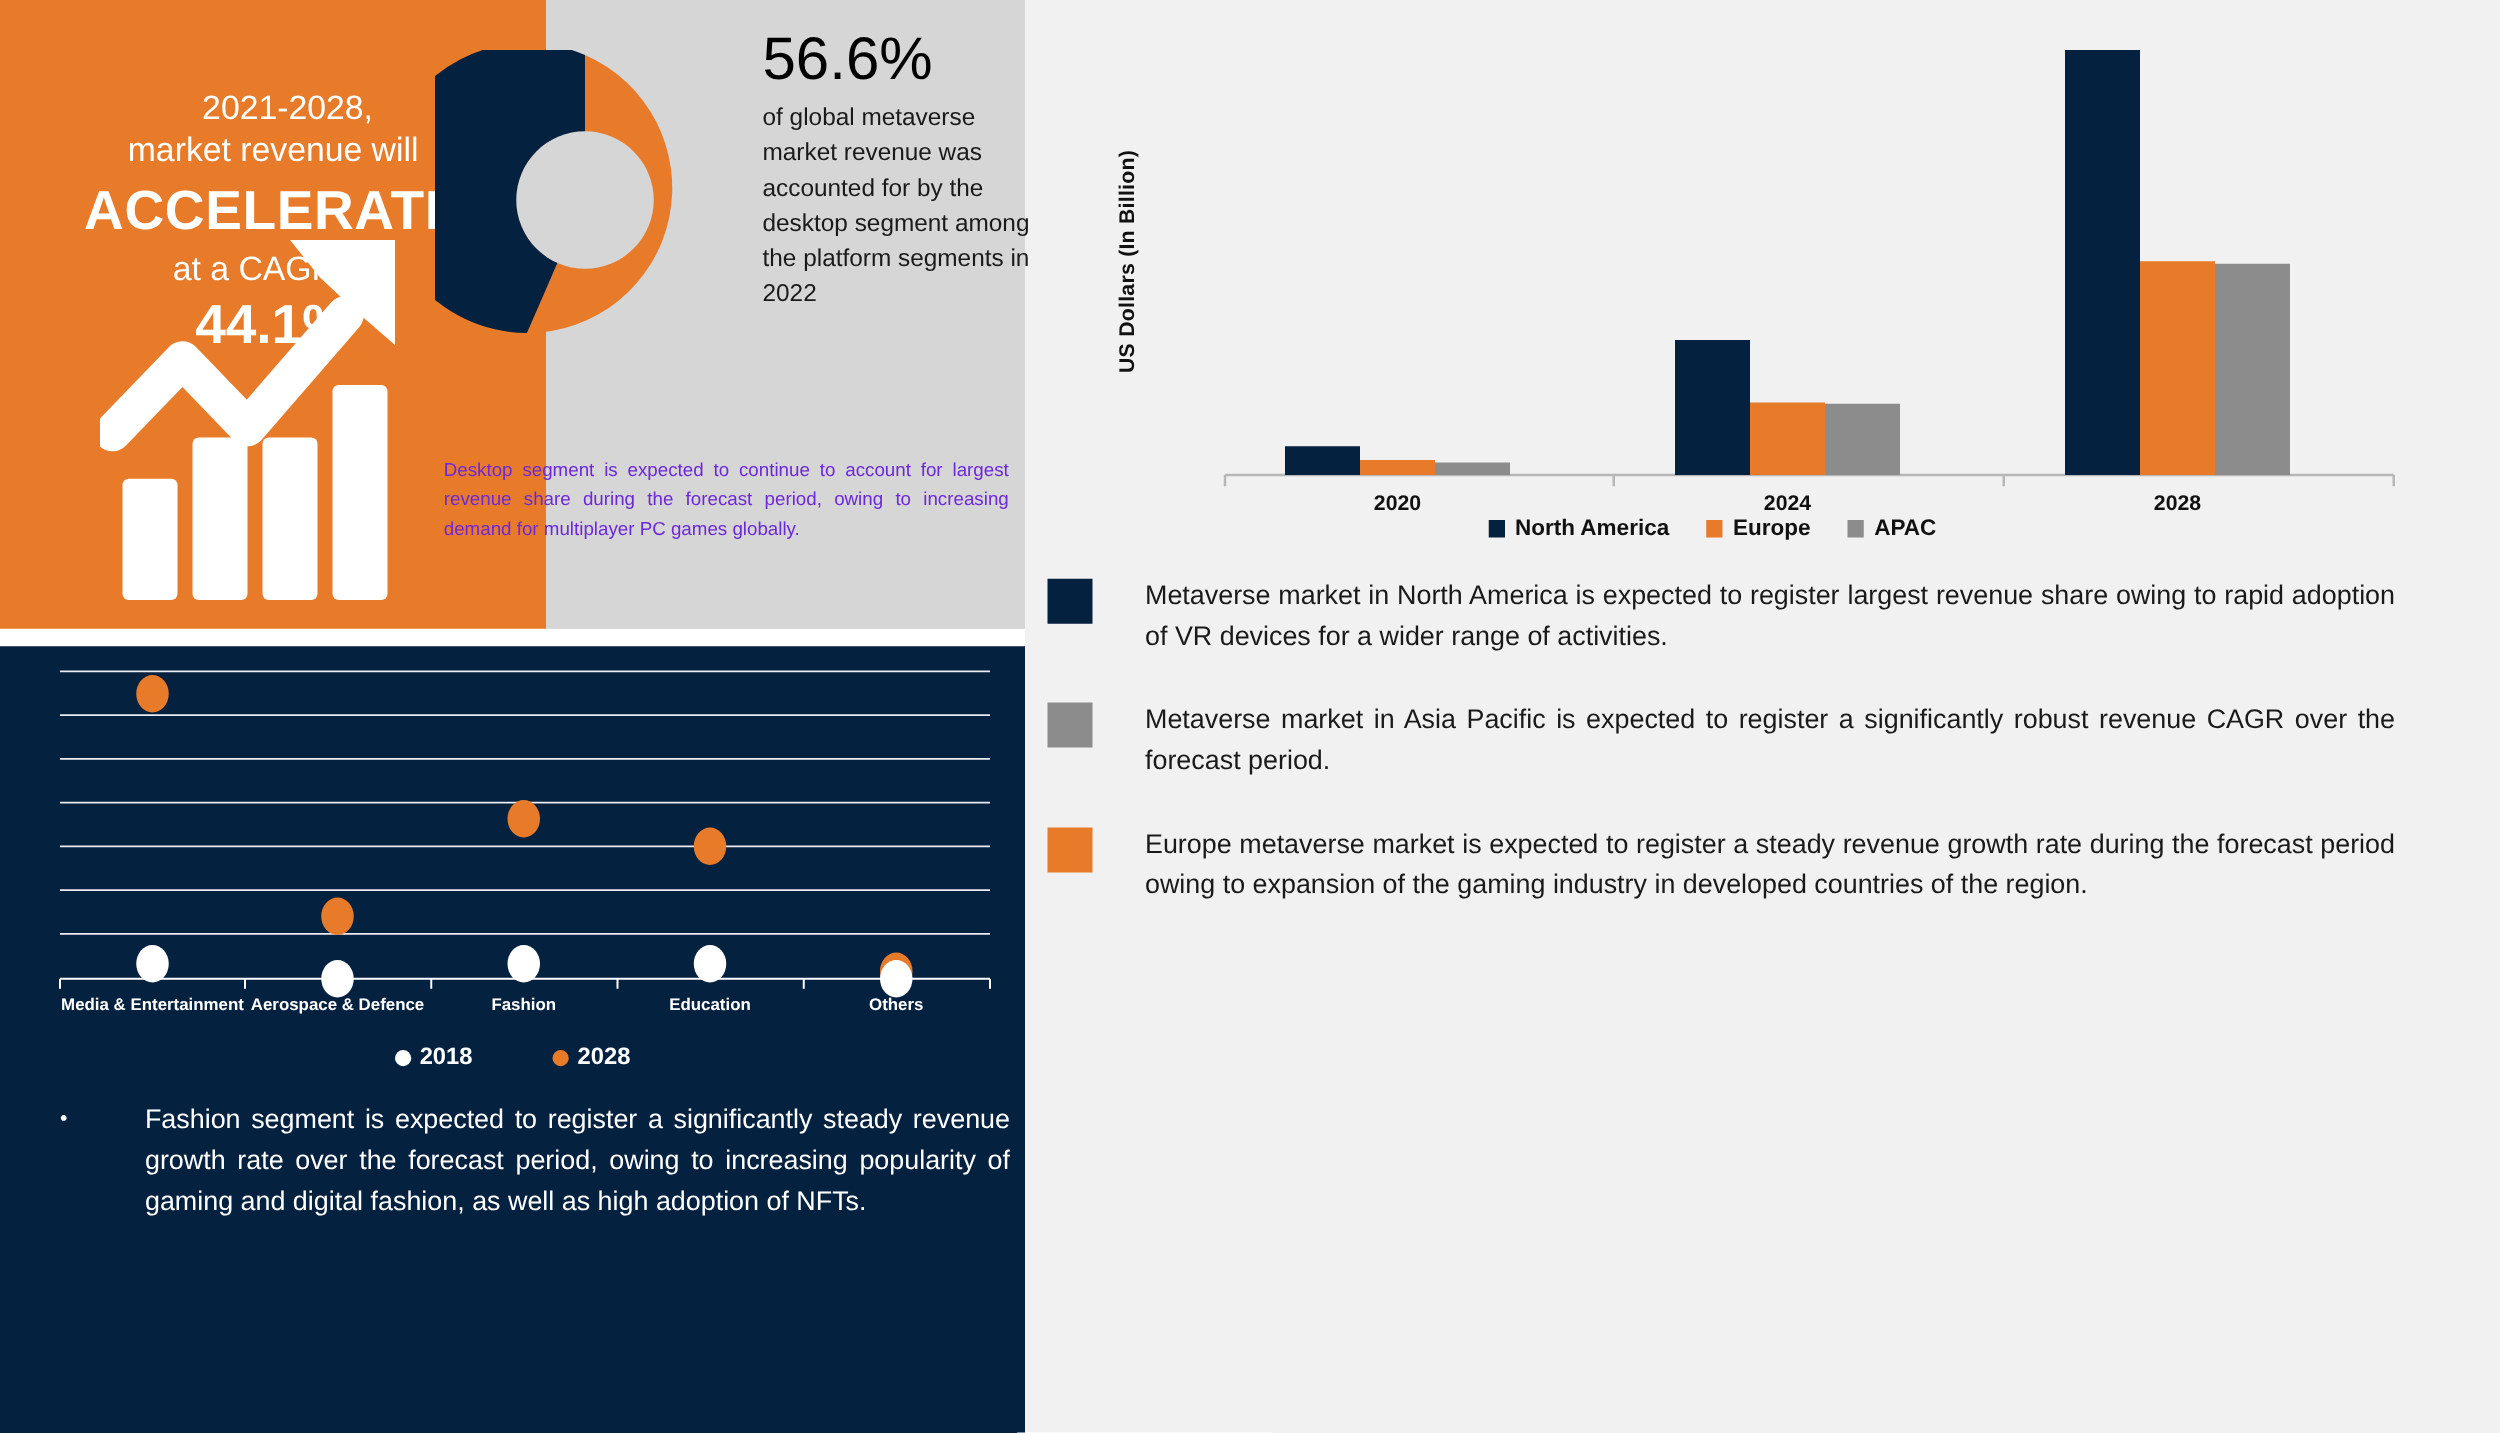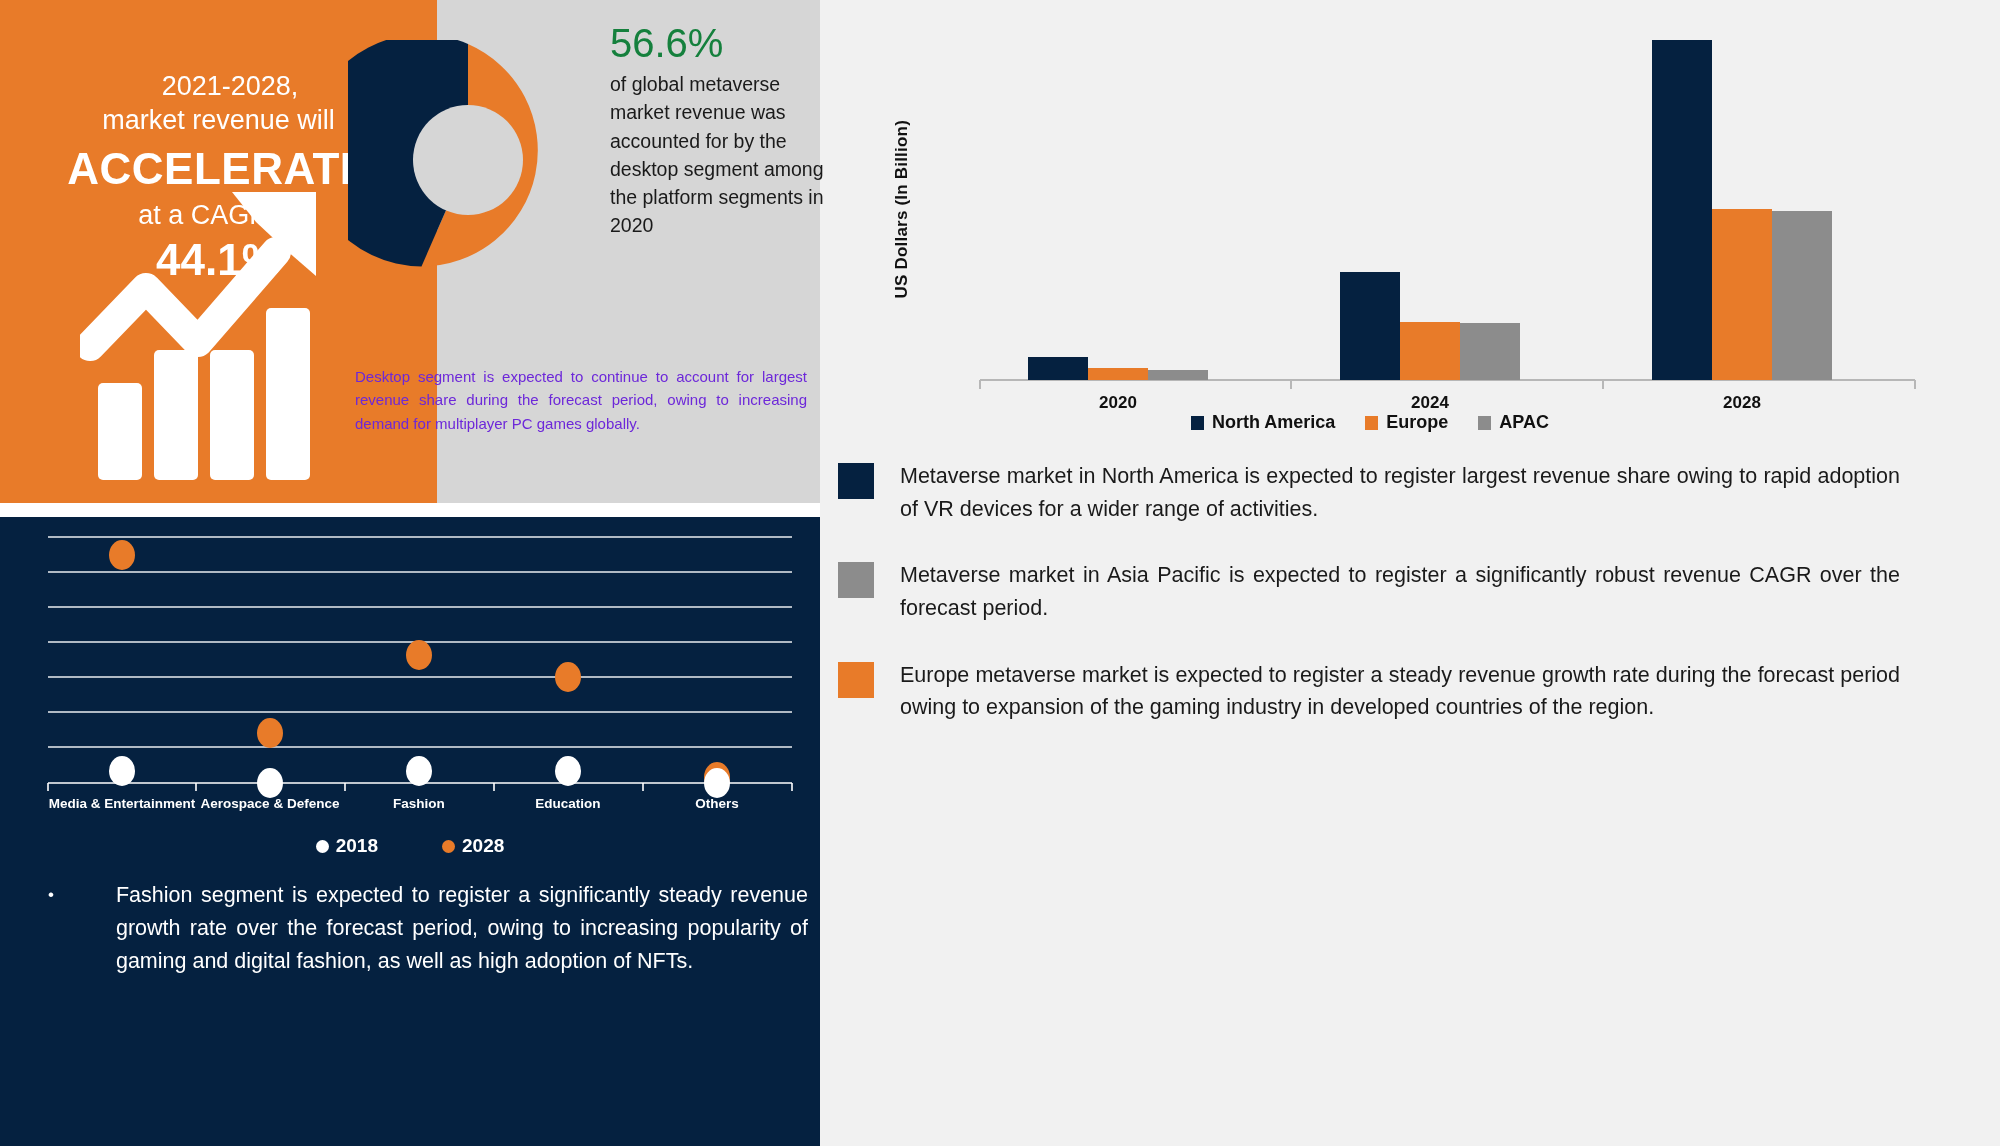--- a/index.html
+++ b/index.html
@@ -29,21 +29,21 @@
 
   
   .panel-donut {
     position: absolute; left: 437px; top: 0; width: 383px; height: 503px;
     background: #D6D6D6;
   }
   .donut-wrap { position: absolute; left: 348px; top: 40px; width: 240px; height: 240px; }
   .stat-block {
     position: absolute; left: 610px; top: 18px; width: 218px;
   }
-  .stat-pct { font-size: 40px; color: #15803d; line-height: 1.25; }
+  .stat-pct { font-size: 48px; color: #000000; line-height: 1.25; }
   .stat-body { font-size: 19.5px; color: #1a1a1a; line-height: 1.45; margin-top: 2px; }
   .donut-note {
     position: absolute; left: 355px; top: 365px; width: 452px;
     font-size: 15px; color: #6d28d9; line-height: 1.55;
     text-align: justify;
   }
   
   .grey-fill {
     position: absolute; left: 437px; top: 0; width: 383px; height: 503px;
     background: #D6D6D6;
@@ -90,21 +90,21 @@
   .bar-legend-item { display: flex; align-items: center; gap: 8px; }
   .leg-sq { width: 13px; height: 14px; display: inline-block; }
 
   .insights { position: absolute; left: 18px; top: 460px; width: 1120px; }
   .insight {
     display: flex; gap: 26px; margin-bottom: 34px; align-items: flex-start;
   }
   .insight-sq { width: 36px; height: 36px; flex: 0 0 36px; margin-top: 3px; }
   .insight-text {
     font-size: 21.5px; color: #1a1a1a; line-height: 1.52;
-    text-align: justify; width: 1000px;
+    text-align: justify; width: 1000px; margin-left: 16px;
   }
 </style>
 </head>
 <body>
 
 <div id="root">
 
   <div class="grey-fill"></div>
 
   <div class="panel-right">
@@ -193,21 +193,21 @@
   <svg class="donut-wrap" viewBox="0 0 240 240">
 
     <path d="M120 120 L120 4 A116 116 0 0 1 73.5 226.4 Z" fill="#E87B29"></path>
 
     <path d="M120 120 L73.5 226.4 A116 116 0 1 1 120 4 Z" fill="#052140"></path>
     <circle cx="120" cy="120" r="55" fill="#D6D6D6"></circle>
   </svg>
 
   <div class="stat-block">
     <div class="stat-pct">56.6%</div>
-    <div class="stat-body">of global metaverse market revenue was accounted for by the desktop segment among the platform segments in 2020</div>
+    <div class="stat-body">of global metaverse market revenue was accounted for by the desktop segment among the platform segments in 2022</div>
   </div>
   <div class="donut-note">Desktop segment is expected to continue to account for largest revenue share during the forecast period, owing to increasing demand for multiplayer PC games globally.</div>
 
   <div class="panel-dots">
 
     <svg class="dot-chart" viewBox="0 0 760 300">
 
       <g stroke="#ffffff" stroke-width="1.4" opacity="0.92">
         <line x1="8" y1="12" x2="752" y2="12"></line>
         <line x1="8" y1="47" x2="752" y2="47"></line>

